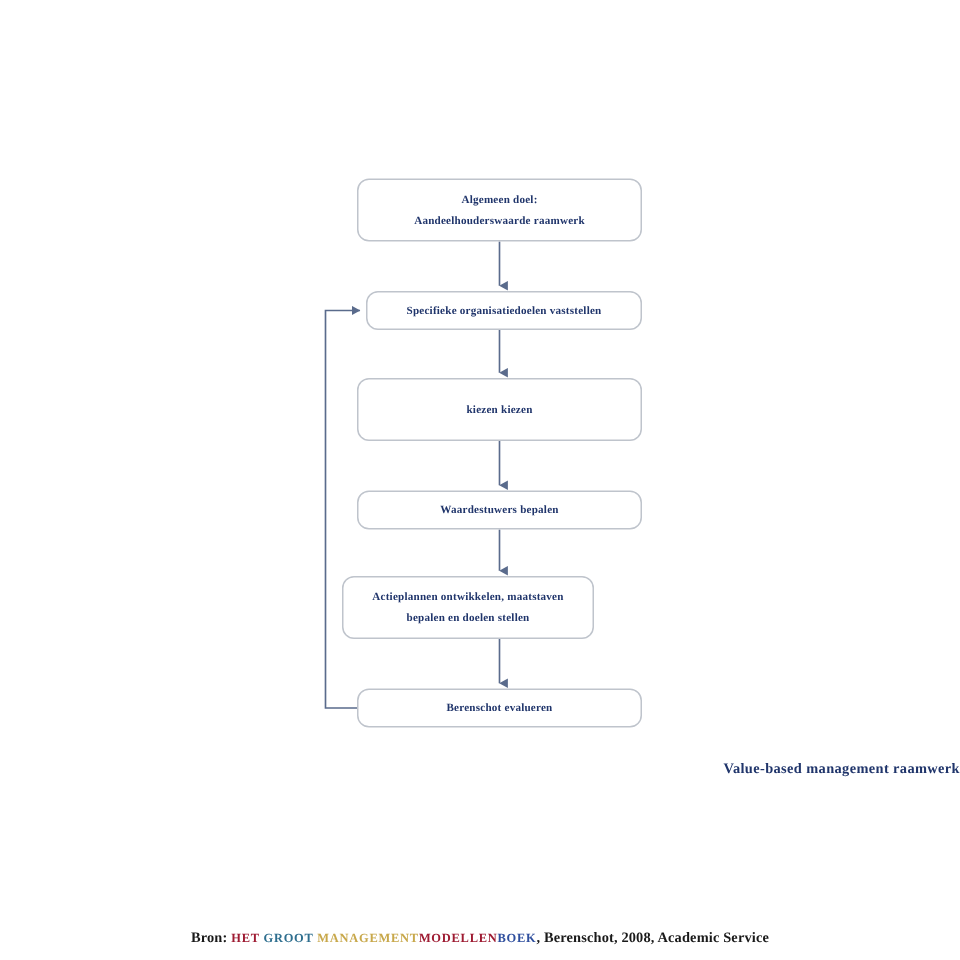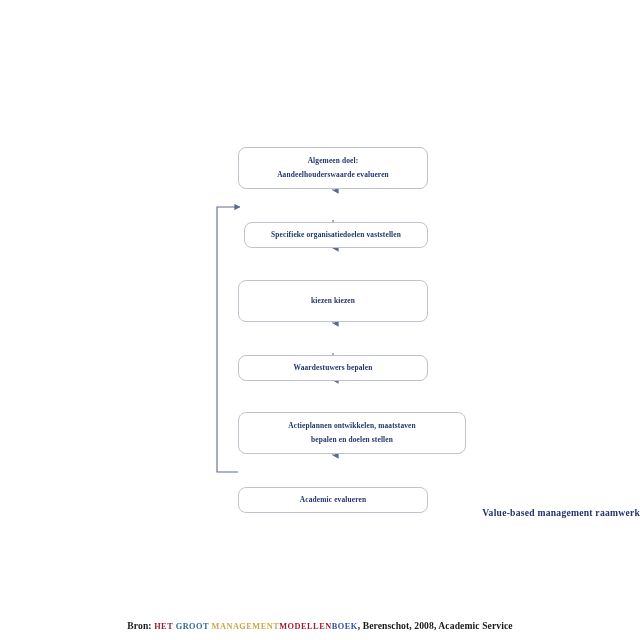--- a/index.html
+++ b/index.html
@@ -45,29 +45,28 @@
     font-family: "Liberation Serif", serif;
     font-size: 7.4px;
     font-weight: bold;
     letter-spacing: 0.15px;
     display: flex;
     flex-direction: column;
     align-items: center;
     justify-content: center;
     text-align: center;
     line-height: 1.95;
-    margin-top: 28px;
   }
   .node .line2 { display: block; }
 
   #node-0 { left: 238px; top: 119px; width: 190px; height: 42px; }
   #node-1 { left: 244px; top: 194px; width: 184px; height: 26px; text-align: right; }
   #node-2 { left: 238px; top: 252px; width: 190px; height: 42px; }
   #node-3 { left: 238px; top: 327px; width: 190px; height: 26px; }
-  #node-4 { left: 238px; top: 384px; width: 228px; height: 42px; }
+  #node-4 { left: 228px; top: 384px; width: 168px; height: 42px; }
   #node-5 { left: 238px; top: 459px; width: 190px; height: 26px; }
 
   #caption {
     position: absolute;
     left: 0;
     top: 507px;
     width: 640px;
     text-align: right;
     color: #20356b;
     font-family: "Liberation Serif", serif;
@@ -120,42 +119,42 @@
       <line x1="333" y1="220" x2="333" y2="248.5" stroke="#5a6b8c" stroke-width="1.1" marker-end="url(#arrow-down)"></line>
       <line x1="333" y1="294" x2="333" y2="323.5" stroke="#5a6b8c" stroke-width="1.1" marker-end="url(#arrow-down)"></line>
       <line x1="333" y1="353" x2="333" y2="380.5" stroke="#5a6b8c" stroke-width="1.1" marker-end="url(#arrow-down)"></line>
       <line x1="333" y1="426" x2="333" y2="455.5" stroke="#5a6b8c" stroke-width="1.1" marker-end="url(#arrow-down)"></line>
 
       <path d="M238,472 L217,472 L217,207 L240,207" fill="none" stroke="#5a6b8c" stroke-width="1.1" marker-end="url(#arrow-right)"></path>
     </svg>
 
     <div class="node" id="node-0">
       <span>Algemeen doel:</span>
-      <span class="line2">Aandeelhouderswaarde evalueren</span>
+      <span class="line2">Aandeelhouderswaarde raamwerk</span>
     </div>
 
     <div class="node" id="node-1">
       <span>Specifieke organisatiedoelen vaststellen</span>
     </div>
 
     <div class="node" id="node-2">
       <span class="line2">kiezen kiezen</span>
     </div>
 
     <div class="node" id="node-3">
       <span>Waardestuwers bepalen</span>
     </div>
 
     <div class="node" id="node-4">
       <span>Actieplannen ontwikkelen, maatstaven</span>
       <span class="line2">bepalen en doelen stellen</span>
     </div>
 
     <div class="node" id="node-5">
-      <span>Academic evalueren</span>
+      <span>Berenschot evalueren</span>
     </div>
 
     <div id="caption">Value-based management raamwerk</div>
   </div>
 
   <div id="source"><span>Bron:</span><span>&nbsp;</span><span class="sc w-het">HET</span><span>&nbsp;</span><span class="sc w-groot">GROOT</span><span>&nbsp;</span><span class="sc w-mgmt">MANAGEMENT</span><span class="sc w-mod">MODELLEN</span><span class="sc w-boek">BOEK</span><span class="w-rest">, Berenschot, 2008, Academic Service</span></div>
 
 </div>
 
 </body></html>

